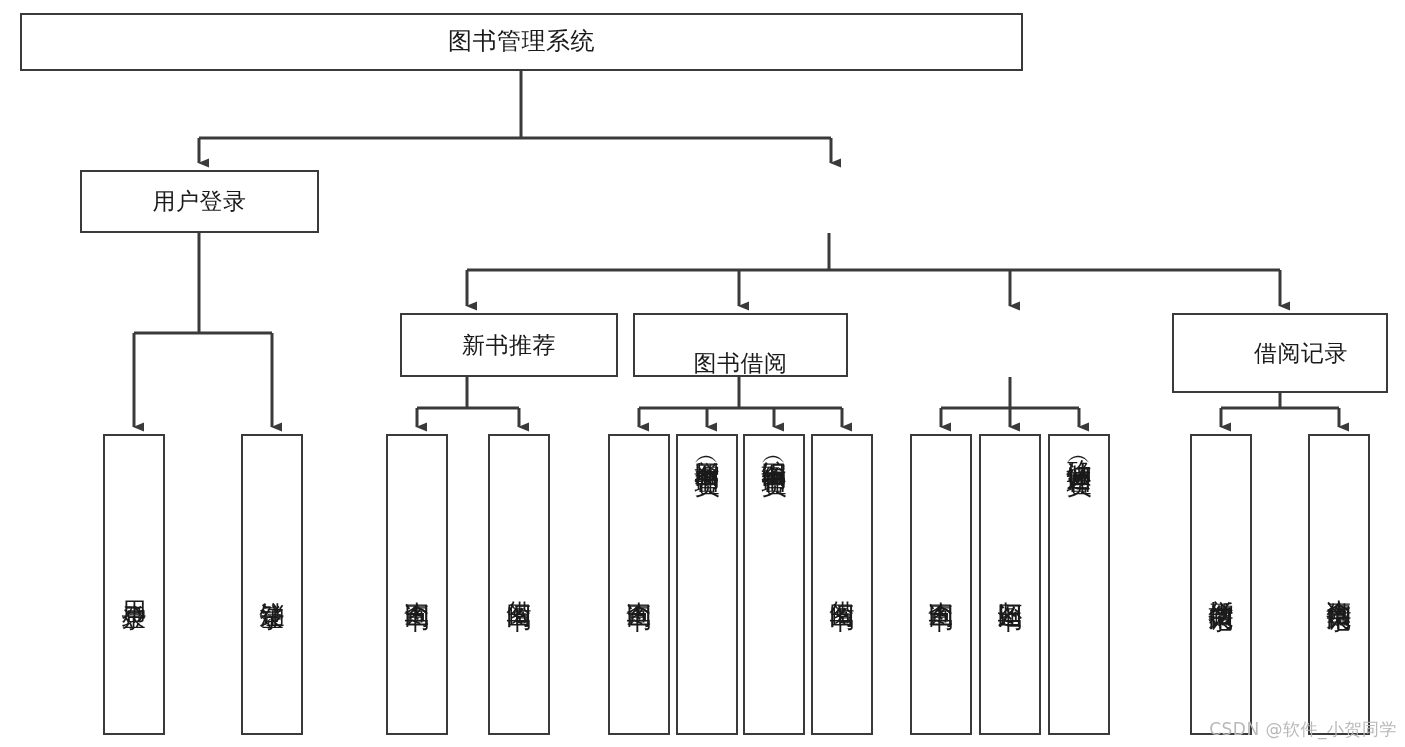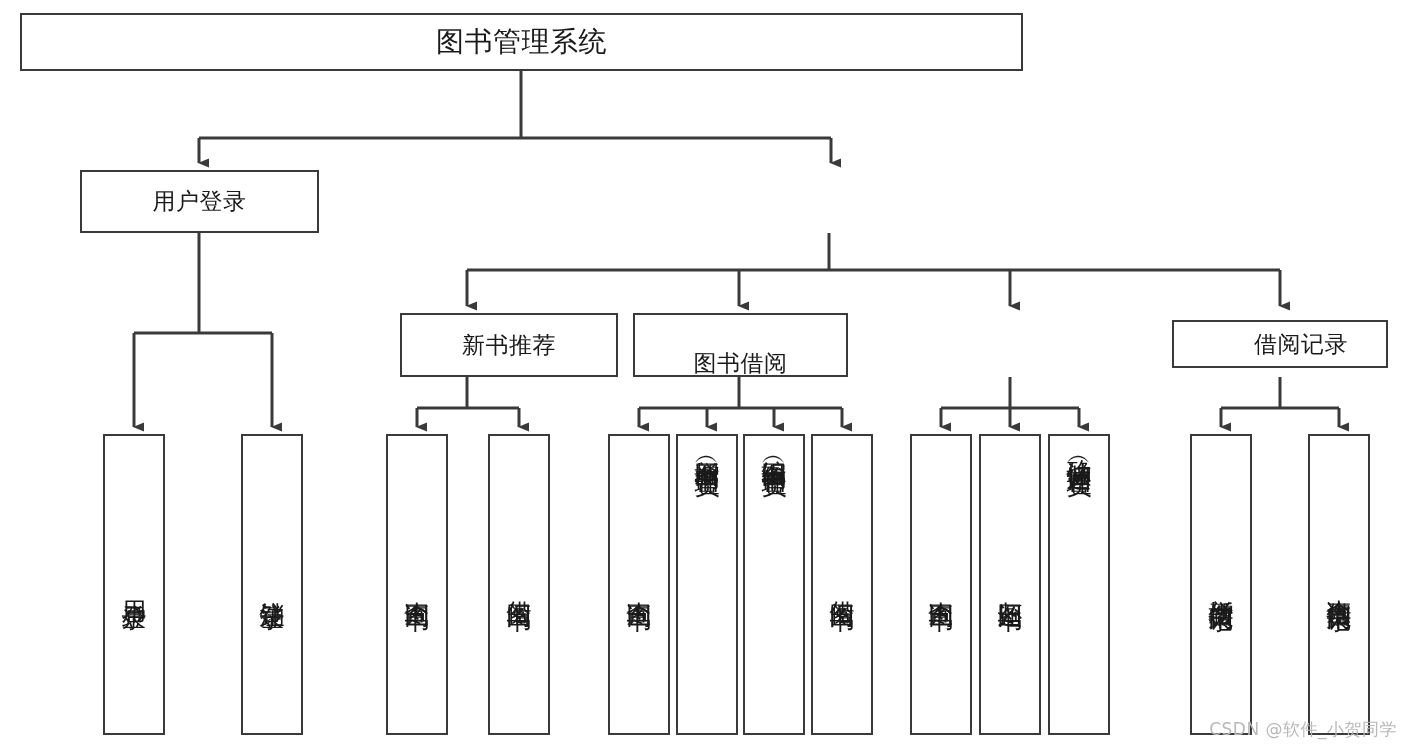--- a/index.html
+++ b/index.html
@@ -42,21 +42,21 @@
     text-align: center;
     line-height: 1.05;
     white-space: nowrap;
   }
   
   .node.horiz .label {
     font-size: 23px;
     letter-spacing: 0.5px;
   }
   .node.root .label {
-    font-size: 28px;
+    font-size: 24px;
   }
   
   .node.vert {
     align-items: flex-start;
     justify-content: center;
     padding-top: 4px;
   }
   .node.vert .label {
     writing-mode: vertical-rl;
     text-orientation: upright;
@@ -142,21 +142,21 @@
   <div class="node horiz" style="left:80px; top:170px; width:239px; height:63px;">
     <span class="label">用户登录</span>
   </div>
 
   <div class="node horiz" style="left:360px; top:313px; width:218px; height:64px;margin-left:40px;">
     <span class="label">新书推荐</span>
   </div>
   <div class="node horiz" style="left:633px; top:313px; width:215px; height:64px;align-items:flex-end;">
     <span class="label">图书借阅</span>
   </div>
-  <div class="node horiz" style="left:1172px; top:320px; width:216px; height:48px;padding-left:42px;">
+  <div class="node horiz" style="left:1172px; top:313px; width:216px; height:80px;padding-left:42px;">
     <span class="label">借阅记录</span>
   </div>
 
   <div class="node vert center-text" style="left:103px; top:434px; width:62px; height:301px;">
     <span class="label">用户登录</span>
   </div>
   <div class="node vert center-text" style="left:241px; top:434px; width:62px; height:301px;">
     <span class="label">注销登录</span>
   </div>
 

